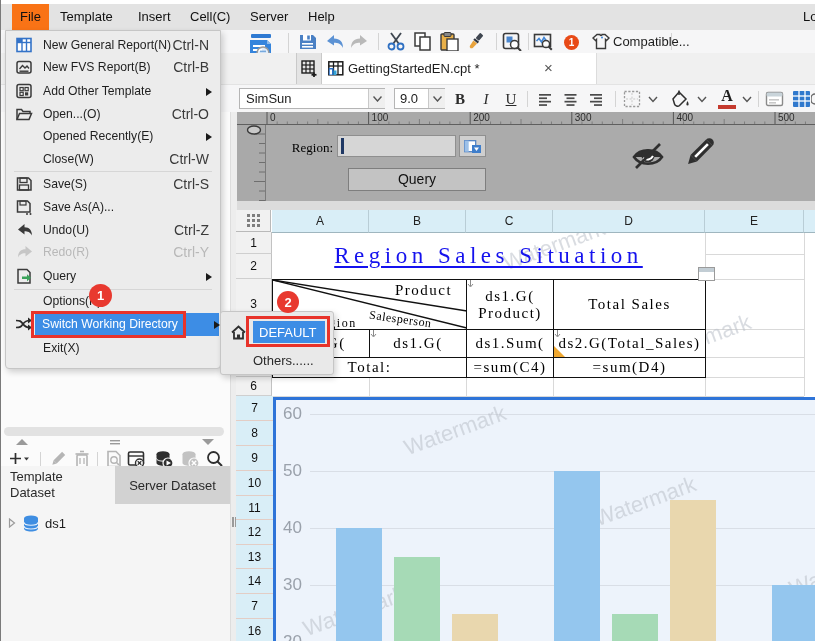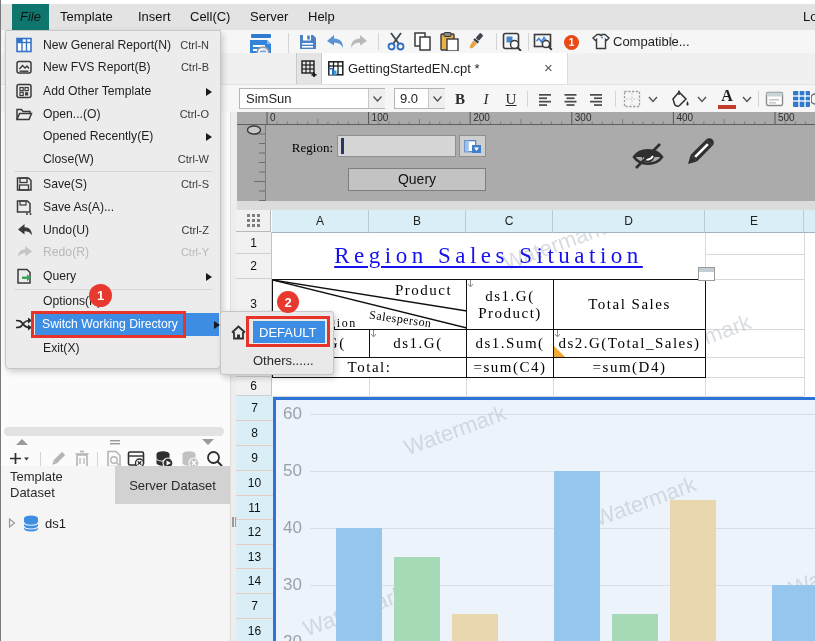--- a/index.html
+++ b/index.html
@@ -3,21 +3,21 @@
 <meta charset="utf-8">
 <style>
   html,body{margin:0;padding:0;background:#fff;}
   #app{position:relative;width:815px;height:641px;overflow:hidden;background:#fff;
        font-family:"Liberation Sans",sans-serif;font-size:13px;color:#1d1d1d;}
   .abs{position:absolute;}
   .row{position:absolute;left:0;width:815px;}
   
   #menubar{top:4px;height:26px;background:#e3e3e3;border-bottom:1px solid #d2d2d2;}
   .mb-item{position:absolute;top:0;height:26px;line-height:26px;padding:0 8px;color:#111;}
-  .mb-item.active{background:#0f766e;font-style:italic;}
+  .mb-item.active{background:#f97316;}
   #toolbar2{top:30px;height:23px;background:#f6f6f7;}
   #tabrow{top:53px;height:31px;background:#f0f0f0;}
   #fontbar{top:84px;height:28px;background:#f6f6f7;border-top:1px solid #e3e3e3;}
   .vsep{position:absolute;width:1px;background:#d4d4d4;}
   
   #rulerrow{top:112px;left:236px;width:579px;height:13px;background:#a9a9a9;}
   #vruler{top:125px;left:236px;width:30px;height:76px;background:#a9a9a9;}
   #parampane{top:125px;left:266px;width:549px;height:76px;background:#ababab;}
   #panegap{top:201px;left:236px;width:579px;height:9px;background:#dcdcdc;}
   .rlab{position:absolute;top:0;font-size:10px;color:#2d2d2d;font-family:"Liberation Sans",sans-serif;}
@@ -43,21 +43,21 @@
   .bar{position:absolute;width:46px;}
   
   #leftpanel{top:112px;left:0;width:230px;height:529px;background:#fbfbfb;}
   #vsplit{top:112px;left:230px;width:6px;height:529px;background:#ededed;border-left:1px solid #ddd;}
   .treerow{position:absolute;left:0;width:230px;height:22px;display:flex;align-items:center;}
   
   #filemenu{top:30px;left:5px;width:216px;height:339px;background:#ececec;border:1px solid #c6c6c6;
             border-radius:0 0 4px 4px;box-shadow:2px 3px 6px rgba(0,0,0,0.18);z-index:50;box-sizing:border-box;padding-left:8px;}
   .mi{position:absolute;left:1px;width:212px;height:23px;}
   .mi .lab{position:absolute;left:36px;top:0;height:23px;line-height:23px;font-size:12.2px;color:#1f1f1f;white-space:nowrap;}
-  .mi .sc{position:absolute;right:10px;top:0;height:23px;line-height:23px;font-size:11px;color:#3a3a3a;}
+  .mi .sc{position:absolute;right:10px;top:0;height:23px;line-height:23px;font-size:14px;color:#3a3a3a;}
   .mi.disabled .lab,.mi.disabled .sc{color:#b8b8b8;}
   .mi .micon{position:absolute;left:9px;top:3px;width:17px;height:17px;}
   .mi .sub{position:absolute;right:7px;top:8px;width:0;height:0;border-top:4px solid transparent;border-bottom:4px solid transparent;border-left:6px solid #1a1a1a;}
   .mi.hl{background:#3d8de5;}
   .mi.hl .lab{color:#fff;}
   .msep{position:absolute;left:8px;width:198px;height:1px;background:#d6d6d6;}
   #submenu{top:311px;left:220px;width:114px;height:64px;background:#e9e9e9;border:1px solid #c6c6c6;
            border-radius:3px;box-shadow:2px 3px 6px rgba(0,0,0,0.18);z-index:55;box-sizing:border-box;}
   .redrect{position:absolute;border:3px solid #e8332a;z-index:60;box-sizing:border-box;}
   .badge{position:absolute;width:23px;height:23px;border-radius:50%;background:#e8392f;color:#fff;
@@ -179,21 +179,21 @@
         <svg width="17" height="17" viewBox="0 0 17 17">
      <rect x="1" y="1" width="12" height="12" fill="none" stroke="#1d1d1d" stroke-width="1.4"></rect>
      <line x1="1" y1="5" x2="13" y2="5" stroke="#1d1d1d" stroke-width="1.2"></line>
           <line x1="1" y1="9" x2="13" y2="9" stroke="#1d1d1d" stroke-width="1.2"></line>
      <line x1="5" y1="1" x2="5" y2="13" stroke="#1d1d1d" stroke-width="1.2"></line>
           <line x1="9" y1="1" x2="9" y2="13" stroke="#1d1d1d" stroke-width="1.2"></line>
      <line x1="13" y1="12.5" x2="13" y2="17" stroke="#1d1d1d" stroke-width="1.8"></line>
           <line x1="10.5" y1="14.8" x2="15.5" y2="14.8" stroke="#1d1d1d" stroke-width="1.8"></line>
         </svg>
       </div>
-      <div style="position: absolute; left: 322px; top: 0px; width: 245px; height: 31px; background: rgb(255, 255, 255); border-right: 1px solid rgb(220, 220, 220);">
+      <div style="position: absolute; left: 322px; top: 0px; width: 245px; height: 31px; background: rgb(255, 255, 255); border-right: 1px solid rgb(220, 220, 220); padding-left: 29px;">
         <div class="abs" style="left: 6px; top: 8px; width: 16px; height: 15px;">
           <svg width="16" height="15" viewBox="0 0 16 15">
             <rect x="0.8" y="0.8" width="14" height="13" fill="#fff" stroke="#1d1d1d" stroke-width="1.5"></rect>
      <line x1="0.8" y1="5" x2="14.8" y2="5" stroke="#1d1d1d" stroke-width="1.3"></line>
      <line x1="5.5" y1="0.8" x2="5.5" y2="14" stroke="#1d1d1d" stroke-width="1.3"></line>
             <line x1="10" y1="0.8" x2="10" y2="14" stroke="#1d1d1d" stroke-width="1.3"></line>
      <rect x="0.8" y="7" width="4.7" height="7" fill="#2a70c8"></rect>
             <rect x="1.8" y="8.5" width="2.2" height="5" fill="#fff"></rect>
             <rect x="5.5" y="9.5" width="3" height="4.5" fill="#35a3d8"></rect>
           </svg>

